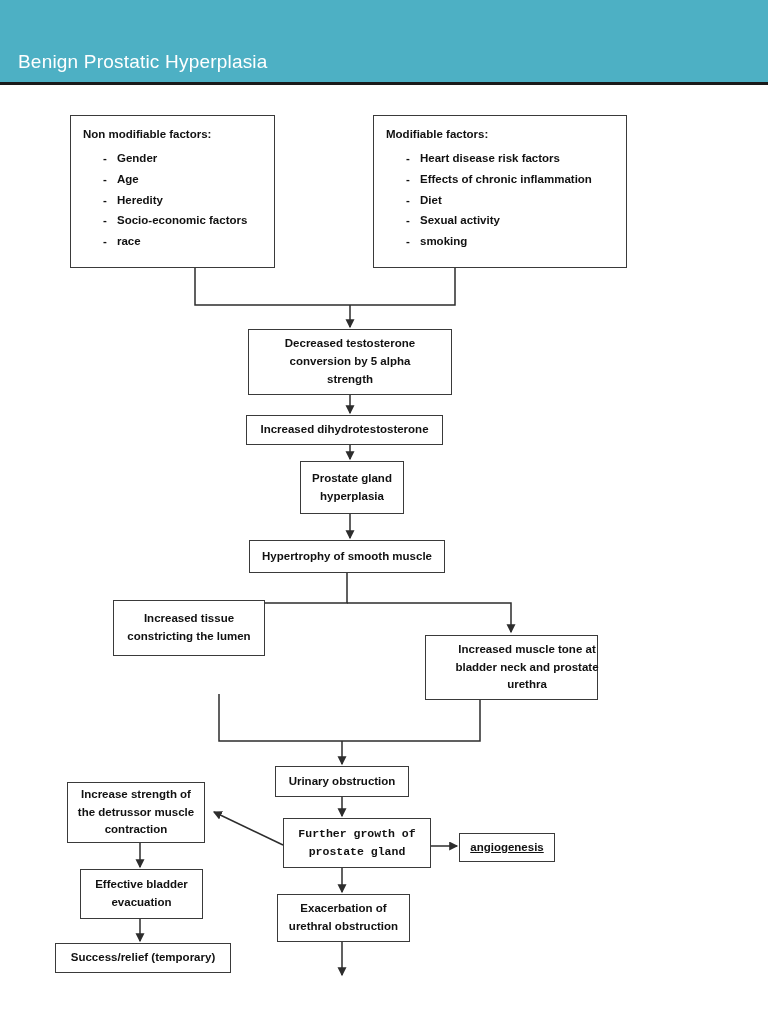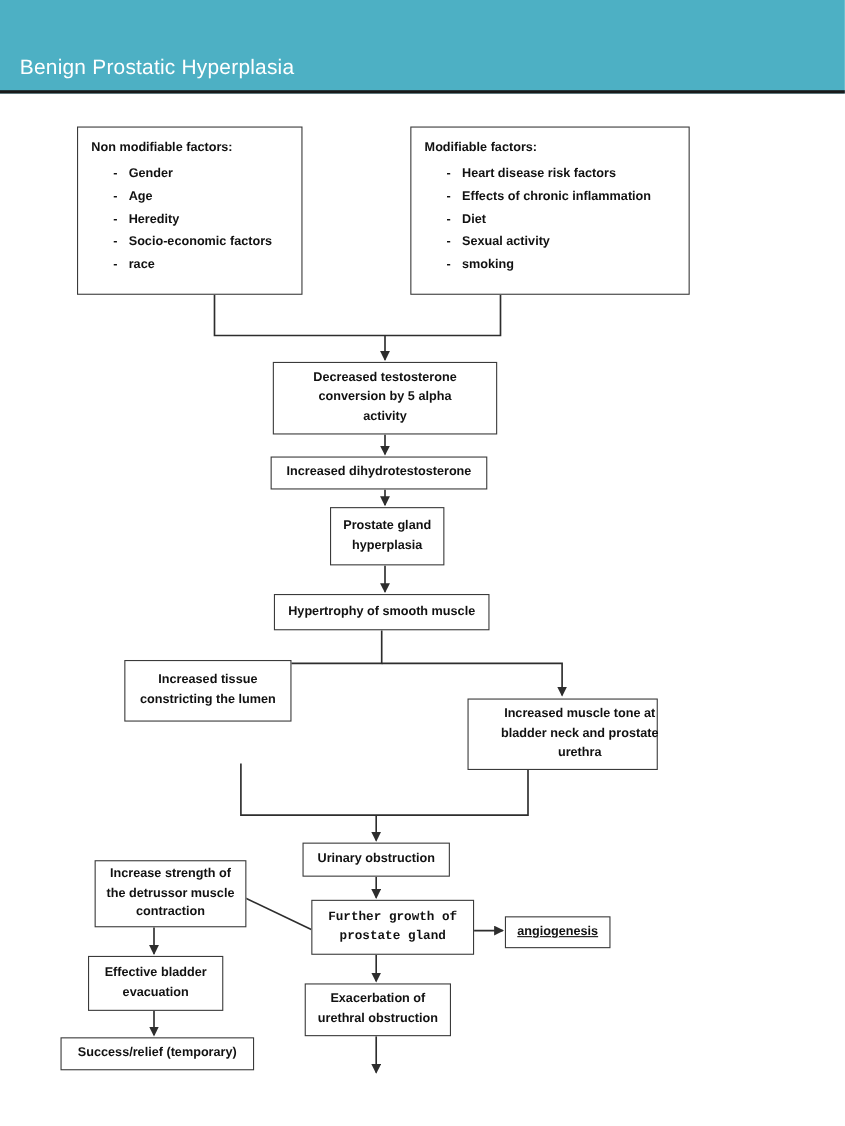--- a/index.html
+++ b/index.html
@@ -192,21 +192,21 @@
       <li>
         <span class="bullet-dash">-</span>
         <span class="bullet-text">smoking</span>
       </li>
     </ul>
   </div>
 
   <div class="node" style="left:248px; top:329px; width:204px; height:66px;">
     <span class="line">Decreased testosterone</span>
     <span class="line">conversion by 5 alpha</span>
-    <span class="line">activity</span>
+    <span class="line">strength</span>
   </div>
 
   <div class="node" style="left:246px; top:415px; width:197px; height:30px;">
     <span class="line">Increased dihydrotestosterone</span>
   </div>
 
   <div class="node" style="left:300px; top:461px; width:104px; height:53px;">
     <span class="line">Prostate gland</span>
     <span class="line">hyperplasia</span>
   </div>
@@ -232,21 +232,21 @@
 
   <div class="node" style="left:283px; top:818px; width:148px; height:50px;font-family:Liberation Mono, monospace;">
     <span class="line">Further growth of</span>
     <span class="line">prostate gland</span>
   </div>
 
   <div class="node" style="left:459px; top:833px; width:96px; height:29px;text-decoration:underline;">
     <span class="line">angiogenesis</span>
   </div>
 
-  <div class="node" style="left:86px; top:782px; width:138px; height:61px;">
+  <div class="node" style="left:67px; top:782px; width:138px; height:61px;">
     <span class="line">Increase strength of</span>
     <span class="line">the detrussor muscle</span>
     <span class="line">contraction</span>
   </div>
 
   <div class="node" style="left:80px; top:869px; width:123px; height:50px;">
     <span class="line">Effective bladder</span>
     <span class="line">evacuation</span>
   </div>
 

